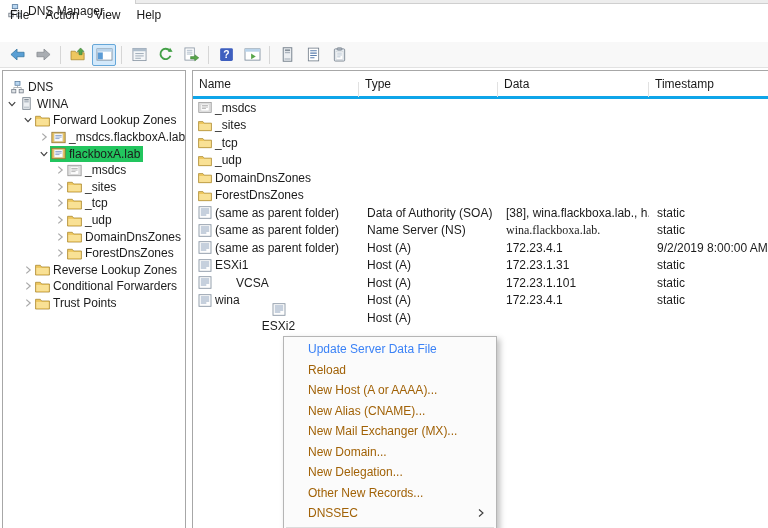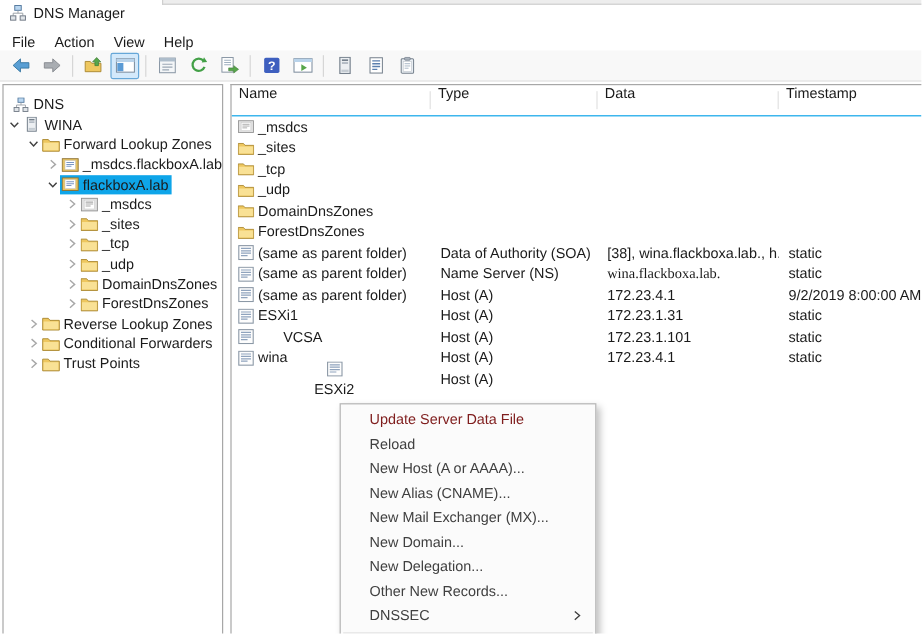--- a/index.html
+++ b/index.html
@@ -1,43 +1,43 @@
 <!DOCTYPE html>
 <html><head>
 <meta charset="utf-8">
 <style>
   html,body{margin:0;padding:0;width:768px;height:528px;overflow:hidden}
   body{position:relative;background:#fff;font-family:"Liberation Sans","DejaVu Sans",sans-serif;font-size:12px;color:#1b1b1b}
   .top-strip{position:absolute;left:135px;top:0;width:633px;height:4px;background:#ededed;border-left:1px solid #cfcfcf;border-bottom:1px solid #cfcfcf;box-sizing:border-box}
   .titlebar{position:absolute;left:0;top:0;height:21px;display:flex;align-items:center;padding-left:8px;gap:6px}
   .titlebar svg{width:14px;height:14px}
-  .menubar{position:absolute;left:0;top:24px;height:21px;display:flex;align-items:flex-end;padding-left:2px}
+  .menubar{position:absolute;left:0;top:4px;height:21px;display:flex;align-items:flex-end;padding-left:2px}
   .mb-item{padding:3px 8px;cursor:default}
   .toolbar{position:absolute;left:0;top:42px;width:768px;height:26px;background:#f8f8f8;border-bottom:1px solid #e2e2e2;display:flex;align-items:center;padding-left:4px;box-sizing:border-box}
   .tbtn{width:24px;height:22px;display:flex;align-items:center;justify-content:center;border:1px solid transparent;border-radius:2px;background:transparent;padding:0;margin:0 1px}
   .tbtn.active{background:#d3e9fb;border-color:#66a7d8}
   .tbtn svg{width:17px;height:15px}
   .tbsep{width:1px;height:18px;background:#d6d6d6;margin:0 4px}
   .tree-pane{position:absolute;left:2px;top:70px;width:184px;height:462px;border:1px solid #a7a7a7;background:#fff;overflow:hidden;padding-top:8px;box-sizing:border-box}
   .trow{display:flex;align-items:center;height:16.6px;white-space:nowrap}
   .chev{width:12px;height:12px;flex:0 0 12px}
   .node{display:flex;align-items:center;gap:3px;padding:0 3px 0 1px;height:16px}
-  .node.sel{background:#0ea5e9}
+  .node.sel{background:#22c55e}
   .node svg.nico{width:15px;height:13px;flex:none}
   .list-pane{position:absolute;left:192px;top:70px;width:576px;height:462px;border:1px solid #a7a7a7;border-right:none;background:#fff;box-sizing:border-box;overflow:hidden}
-  .lheader{display:flex;height:25px;border-bottom:1px solid #0ea5e9;}
+  .lheader{display:flex;height:25px;border-bottom:3px solid #0ea5e9;align-items:center}
   .hcell{position:relative;box-sizing:border-box;padding-left:6px;flex:none;color:#1a1a1a;cursor:default}
   .hcell:not(:last-child)::after{content:"";position:absolute;right:0;top:5px;width:1px;height:15px;background:#e1e1e1}
   .lrow{display:flex;height:17.5px;align-items:center}
   .lcell{box-sizing:border-box;padding-left:8px;flex:none;white-space:nowrap;overflow:hidden}
   .lcell.first{padding-left:5px;display:flex;align-items:center;gap:3px}
   .lcell svg{width:14px;height:13px;flex:none}
   .ctx{position:absolute;left:283px;top:336px;width:214px;height:210px;background:#fbfbfb;border:1px solid #b5b5b5;box-shadow:3px 3px 6px rgba(0,0,0,.25);padding-top:2px;box-sizing:border-box;z-index:5}
-  .citem{height:20.5px;display:flex;align-items:center;padding:0 10px 0 24px;color:#404040;cursor:default}
-  .citem.disabled{color:#7f1d1d}
+  .citem{height:20.5px;display:flex;align-items:center;padding:0 10px 0 24px;color:#a16207;cursor:default}
+  .citem.disabled{color:#3b82f6}
   .carrow{margin-left:auto;width:10px;height:10px}
   .csep{height:1px;background:#dcdcdc;margin:3px 2px}
 </style>
 </head>
 <body>
 
 <svg width="0" height="0" style="position:absolute" aria-hidden="true">
   <defs>
     <symbol id="i-folder" viewBox="0 0 16 13">
       <path d="M0.6 2 h5 l1.5 1.8 h8.3 v8.6 H0.6z" fill="#eec75f" stroke="#a8862e" stroke-width="0.8"></path>

